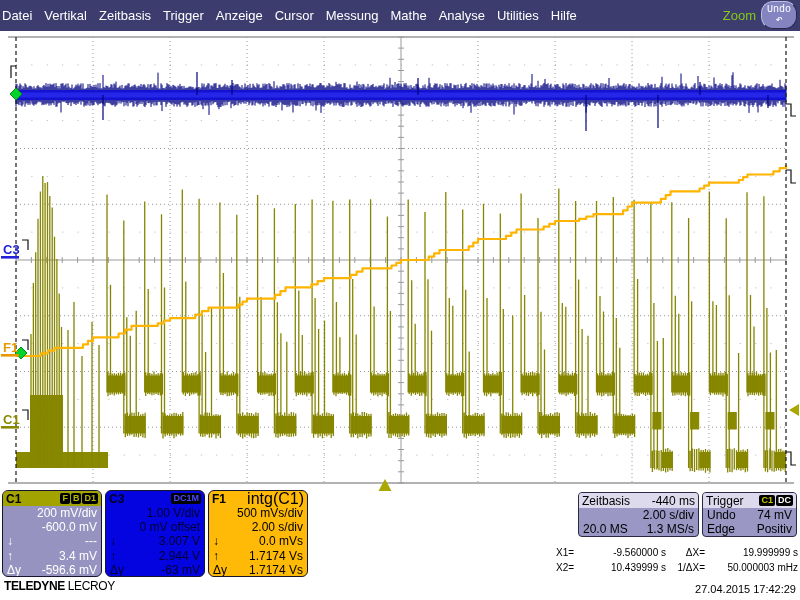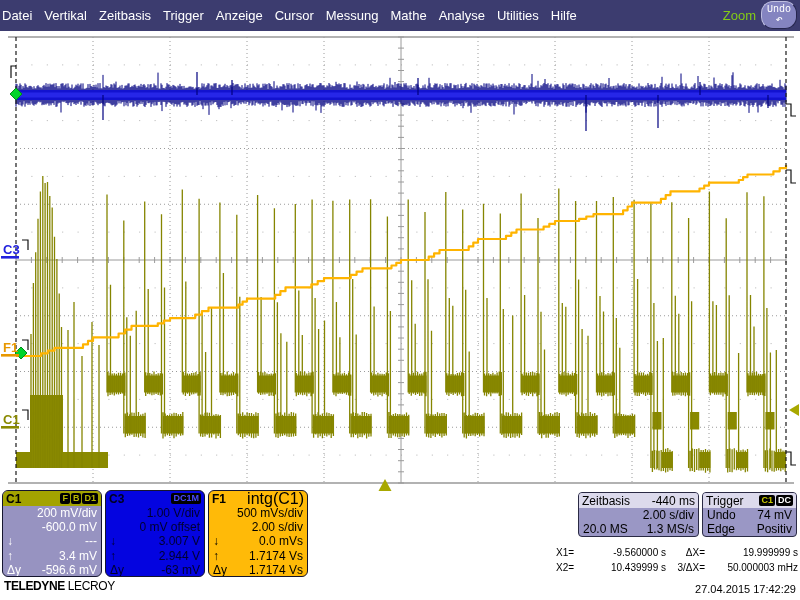--- a/index.html
+++ b/index.html
@@ -252,20 +252,20 @@
     </div>
 </div>
 
 <div class="cursors">
   <span class="cl">X1=</span>
   <span class="cv">-9.560000 s</span>
   <span class="cl2">ΔX=</span>
   <span class="cv">19.999999 s</span>
   <span class="cl">X2=</span>
   <span class="cv">10.439999 s</span>
-  <span class="cl2">3/ΔX=</span>
+  <span class="cl2">1/ΔX=</span>
   <span class="cv">50.000003 mHz</span>
 </div>
 
 <div class="footer">
   <span class="brand"><b>TELEDYNE</b><span class="lt">LECROY</span></span>
   <span class="datetime">27.04.2015 17:42:29</span>
 </div>
 
 </body></html>

